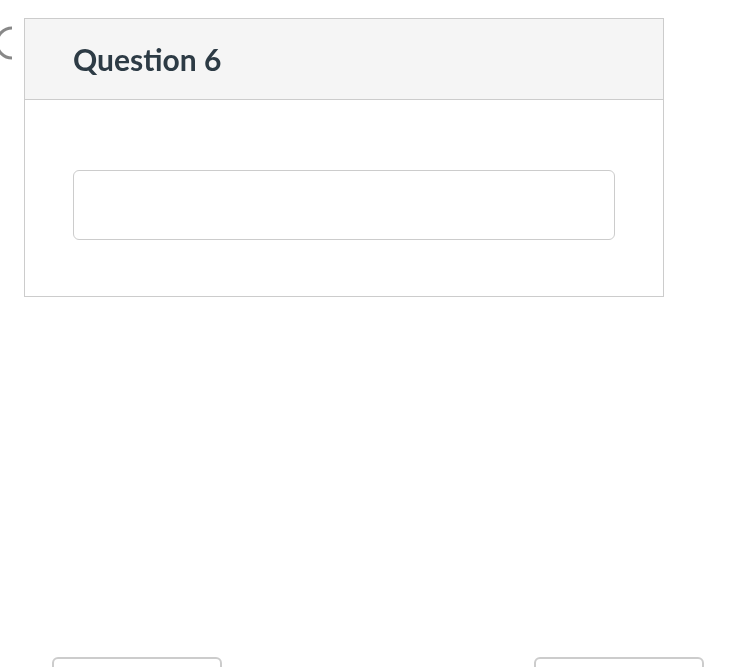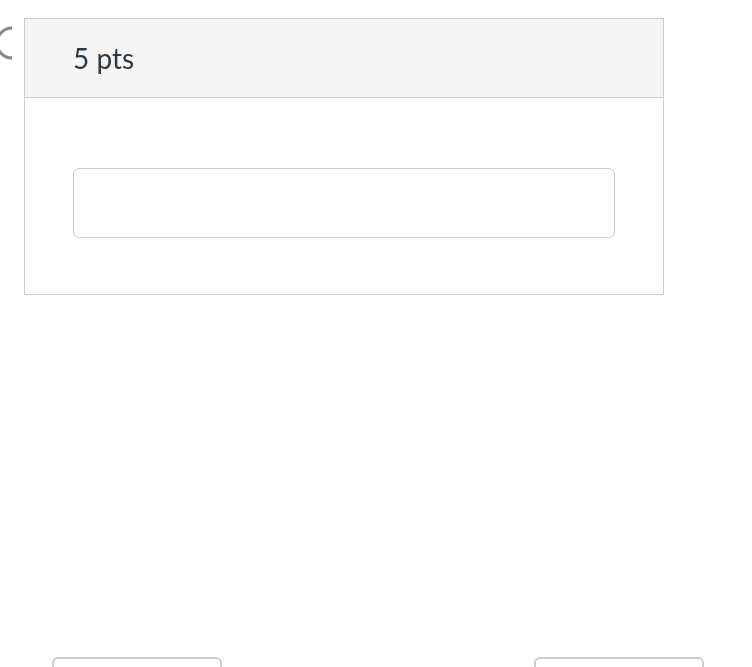--- a/index.html
+++ b/index.html
@@ -101,21 +101,21 @@
 <body>
 
 <div class="marker">
   <svg width="18" height="34" viewBox="0 0 18 34">
     <path d="M 18 2 A 15 15 0 0 0 18 32" fill="none" stroke="#888" stroke-width="3"></path>
   </svg>
 </div>
 
 <div class="question-card">
   <div class="question-header">
-    <div class="question-points">5 pts</div>
+    <div class="question-title">Question 6</div>
   </div>
   <div class="question-body">
     <input type="text" class="answer-input" value="" style="">
   </div>
 </div>
 
 <div class="bottom-hints">
   <div class="hint-left"></div>
   <div class="hint-right"></div>
 </div>

